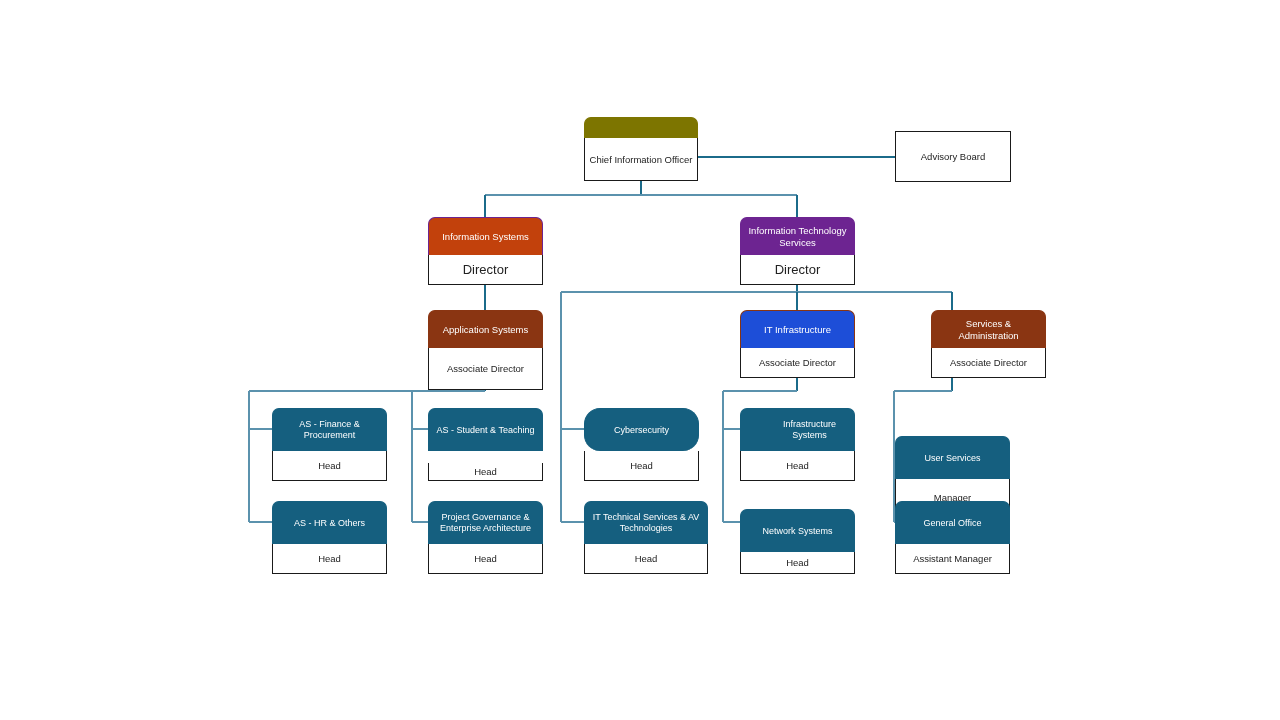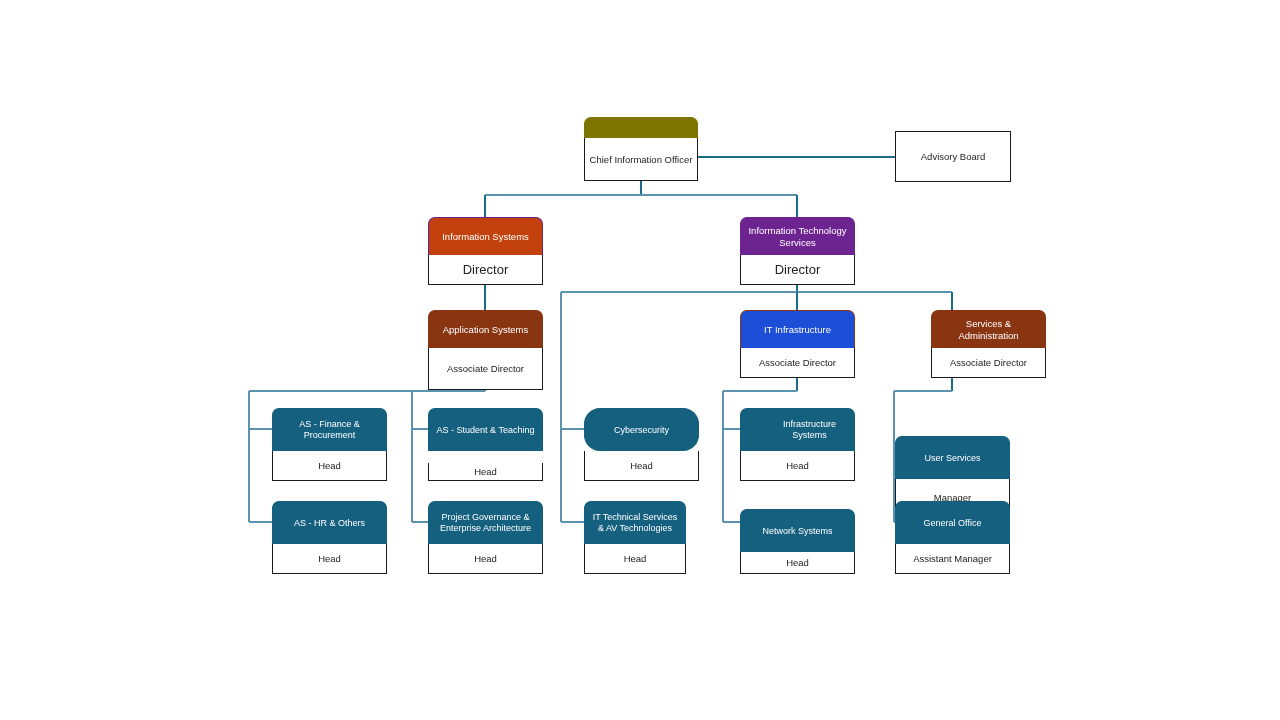--- a/index.html
+++ b/index.html
@@ -203,21 +203,21 @@
   <div class="node capped" style="left:272px; top:501px; width:115px; height:73px;">
     <div class="hdr fs-leaf-h" style="background:#155f7f; border-color:#155f7f; height:43px;">AS - HR &amp; Others</div>
     <div class="body fs-leaf-b">Head</div>
   </div>
 
   <div class="node capped" style="left:428px; top:501px; width:115px; height:73px;">
     <div class="hdr fs-leaf-h" style="background:#155f7f; border-color:#155f7f; height:43px;">Project Governance &amp; Enterprise Architecture</div>
     <div class="body fs-leaf-b">Head</div>
   </div>
 
-  <div class="node capped" style="left:584px; top:501px; width:102px; height:73px;">
+  <div class="node capped" style="left:584px; top:501px; width:124px; height:73px;">
     <div class="hdr fs-leaf-h" style="background:#155f7f; border-color:#155f7f; height:43px;">IT Technical Services &amp; AV Technologies</div>
     <div class="body fs-leaf-b">Head</div>
   </div>
 
   <div class="node capped" style="left:740px; top:501px; width:115px; height:73px;">
     <div class="hdr fs-leaf-h" style="background:#155f7f; border-color:#155f7f; height:43px;margin-top:8px;">Network Systems</div>
     <div class="body fs-leaf-b">Head</div>
   </div>
 
   <div class="node capped" style="left:895px; top:501px; width:115px; height:73px;">

